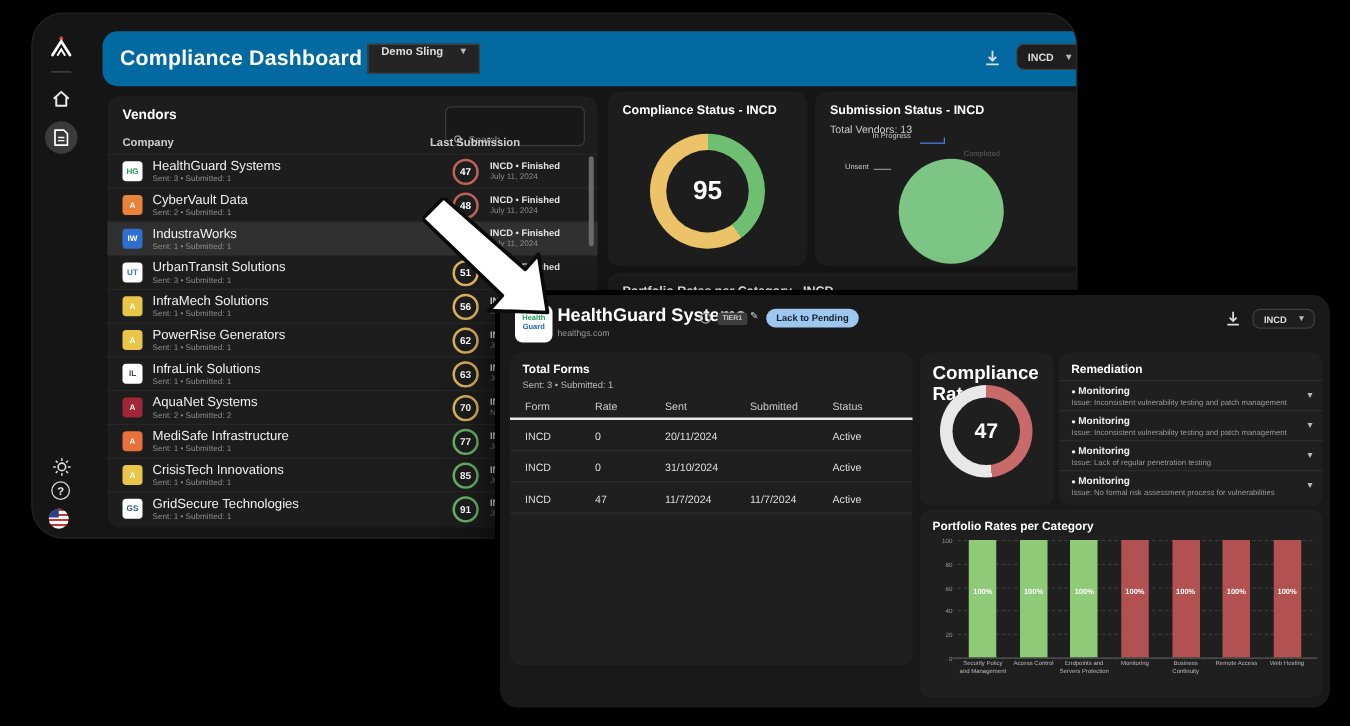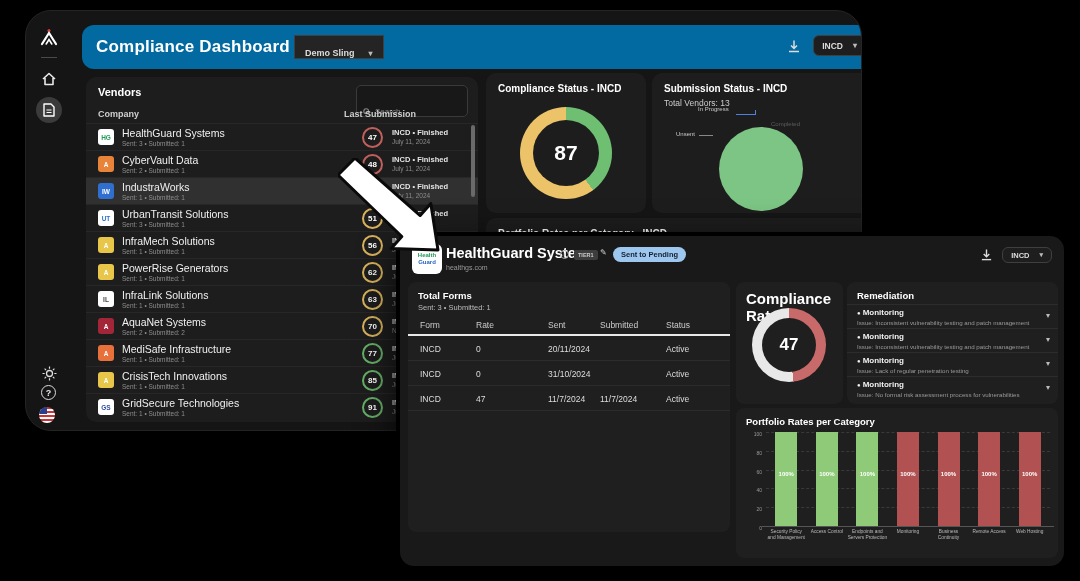--- a/index.html
+++ b/index.html
@@ -19,21 +19,21 @@
   .doc-icon  { top:86px; left:10px; width:26px; height:26px; background:#3b3b3b; border-radius:50%; }
   .sun-icon  { top:352px; }
   .help-icon { top:374px; width:15px; height:15px; left:15px; border:1.5px solid #ddd; border-radius:50%; font-size:9px; font-weight:bold; }
   .flag-icon { top:396px; left:13px; width:16px; height:16px; border-radius:50%; overflow:hidden;
                background:repeating-linear-gradient(#c33 0 2px,#fff 2px 4px); }
   .flag-icon::after { content:""; position:absolute; left:0; top:0; width:8px; height:7px; background:#27408b; }
 
   
   .app-header { position:absolute; left:56px; top:14px; width:796px; height:44px; background:#0369a1; border-radius:12px; }
   .app-title { position:absolute; left:14px; top:12px; font-size:17px; font-weight:bold; color:#fff; letter-spacing:.2px; }
-  .org-pill { position:absolute; left:212px; top:10px; height:24px; padding:0 10px; display:flex; align-items:flex-end; gap:14px;
+  .org-pill { position:absolute; left:212px; top:10px; height:24px; padding:0 10px; display:flex; align-items:flex-start; gap:14px;
               background:#242424; border:1px solid #3f3f3f; border-radius:0; color:#ddd; font-size:9px; font-weight:bold; cursor:pointer; }
   .caret { font-size:8px; color:#bbb; }
   .hdr-right { position:absolute; right:12px; top:10px; display:flex; align-items:center; gap:12px; }
   .dl-btn { width:14px; height:14px; color:#ddd; cursor:pointer; }
   .filter-pill { height:21px; padding:0 8px; display:flex; align-items:center; gap:10px;
                  background:#1e1e1e; border:1px solid #3f3f3f; border-radius:6px; color:#ddd; font-size:8.5px; font-weight:bold; cursor:pointer; }
 
   
   .vendors-card { position:absolute; left:60px; top:66px; width:392px; height:345px; background:#1d1d1d; border-radius:10px; }
   .v-title { position:absolute; left:12px; top:9px; font-size:11px; font-weight:bold; color:#fff; }
@@ -101,21 +101,21 @@
 
   .o-card { position:absolute; background:#1f1f1f; border-radius:8px; }
   .o-card-title { position:absolute; left:10px; top:8px; font-size:9.5px; font-weight:bold; color:#fff; }
 
   .tf-card { left:8px; top:46px; width:322px; height:250px; }
   .tf-sub { position:absolute; left:10px; top:21px; font-size:7.5px; color:#bbb; }
   .tf-colrow { position:absolute; left:0; top:38px; width:100%; font-size:8.5px; color:#ccc; }
   .tf-rule { position:absolute; left:0; top:52px; width:100%; height:2px; background:#e8e8e8; }
   .tf-row { position:absolute; left:0; width:100%; height:25px; border-bottom:1px solid #2c2c2c; font-size:8.5px; color:#ddd; }
   .tf-c0 { position:absolute; left:12px; top:8px; } .tf-c1 { position:absolute; left:68px; top:8px; }
-  .tf-c2 { position:absolute; left:140px; top:8px; } .tf-c3 { position:absolute; left:192px; top:8px; }
+  .tf-c2 { position:absolute; left:124px; top:8px; } .tf-c3 { position:absolute; left:192px; top:8px; }
   .tf-c4 { position:absolute; left:258px; top:8px;text-align:right; }
 
   .send-btn { position:absolute; left:8px; top:303px; width:322px; height:20px; background:#9ec7f0; border:none; border-radius:5px;
               color:#0f1720; font-size:9px; font-weight:bold; cursor:pointer; }
 
   .cr-card { left:336px; top:46px; width:107px; height:122px; }
   .cr-donut { left:16px; top:26px; width:74px; height:74px; background:conic-gradient(#c96a6a 0 48%, #e8e8e8 48% 100%); }
   .cr-donut .hole { left:10px; top:10px; width:54px; height:54px; background:#1f1f1f; font-size:17px; }
 
   .rm-card { left:447px; top:46px; width:211px; height:122px; }
@@ -305,21 +305,21 @@
         <span class="v-status">INCD • Finished</span>
         <span class="v-date">July 4, 2024</span>
       </div>
     </div>
     <div class="v-scroll"></div>
   </div>
 
   <div class="card cs-card">
     <span class="card-title">Compliance Status - INCD</span>
     <div class="donut cs-donut">
-      <div class="hole">87</div>
+      <div class="hole">95</div>
     </div>
   </div>
 
   <div class="card ss-card">
     <span class="card-title">Submission Status - INCD</span>
     <span class="ss-sub">Total Vendors: 13</span>
     <div class="ss-pie"></div>
     <span class="ss-lab ss-lab-inprogress">In Progress</span>
     <div class="ss-line-blue"></div>
     <span class="ss-lab ss-lab-completed">Completed</span>
@@ -341,21 +341,21 @@
 <div class="overlay">
 
   <div class="o-logo">
     <span class="l1">Health</span>
     <span class="l2">Guard</span>
   </div>
   <span class="o-name">HealthGuard Systems</span>
   <span class="o-info">i</span>
   <span class="o-badge">TIER1</span>
   <span class="o-pencil">✎</span>
-  <button class="o-move-btn">Sent to Pending</button>
+  <button class="o-move-btn">Lack to Pending</button>
   <span class="o-domain">healthgs.com</span>
   <div class="o-hdr-right">
     <div class="dl-btn">
       <svg width="13" height="13" viewBox="0 0 14 14">
           <path d="M7,1.5 V9 M4,6.5 L7,9.5 L10,6.5" stroke="#ddd" stroke-width="1.5" fill="none"></path>
           <path d="M2,12.5 H12" stroke="#ddd" stroke-width="1.5"></path>
         </svg>
     </div>
     <div class="filter-pill" style="height:16px; font-size:7.5px;">
       <span>INCD</span>

